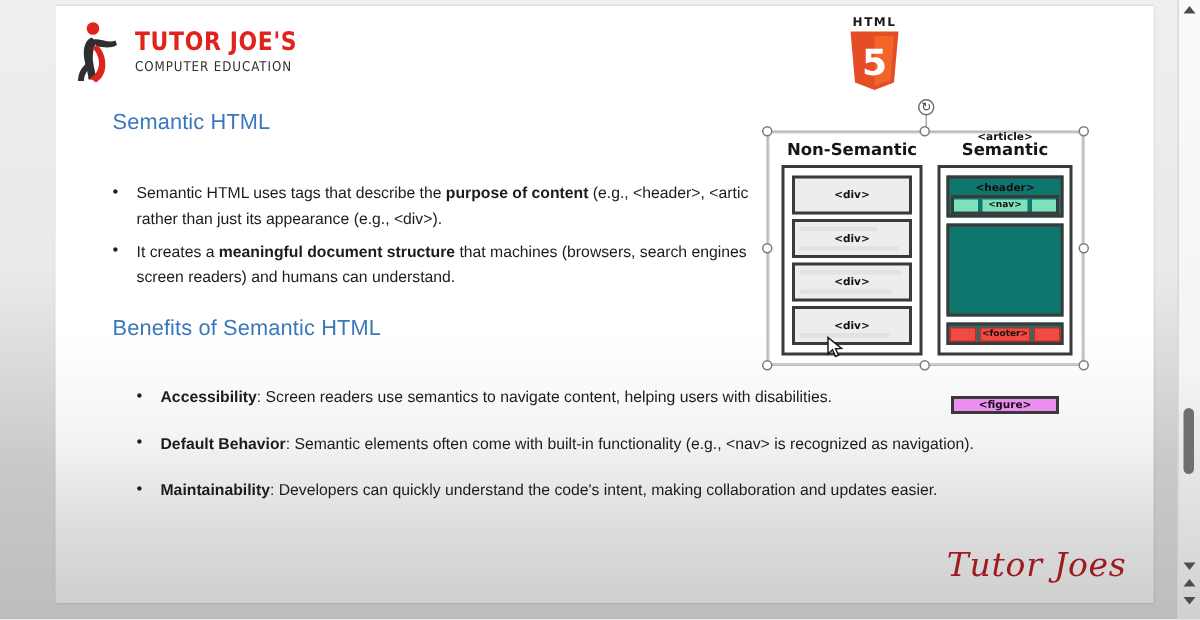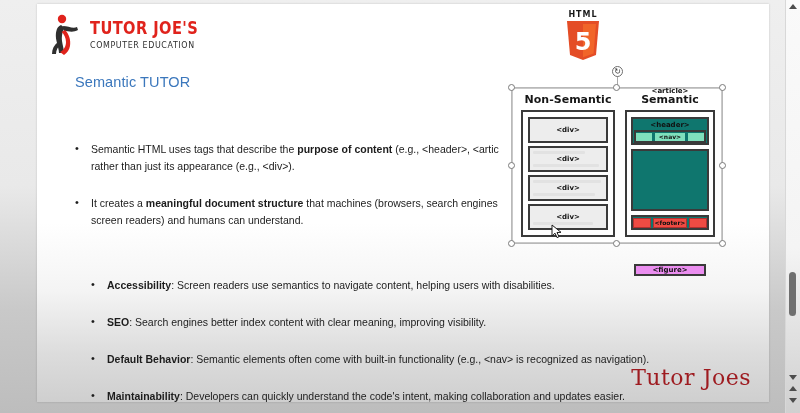--- a/index.html
+++ b/index.html
@@ -96,39 +96,39 @@
   }
   #list-semantic { left: 36px; top: 117px; width: 520px; }
   #list-benefits { left: 52px; top: 253px; width: 640px; }
 
   .bullets li {
     position: relative;
     padding-left: 18px;
     font-size: 10.5px;
     line-height: 17px;
     margin-bottom: 5px;
-    margin-top: 20px;
   }
   #list-benefits li { margin-bottom: 14px; }
   .bullets li::before {
     content: "\2022";
     position: absolute;
     left: 2px;
     top: -1px;
     font-size: 11px;
     color: #1c1c1c;
   }
   .bullets b { font-weight: bold; }
 
   
   #signature {
     position: absolute;
     right: 18px;
     bottom: 12px;
     font-family: "DejaVu Serif", serif;
+    font-style: italic;
     font-size: 22px;
     color: #9e1b20;
     letter-spacing: 0.5px;
   }
 
   
   #picture-object {
     position: absolute;
     left: 512px;
     top: 88px;
@@ -286,40 +286,38 @@
       <div class="html5-logo">
         <div class="html5-word">HTML</div>
         <svg width="36" height="42" viewBox="0 0 36 42">
           <path d="M2 1 L34 1 L31 35 L18 40 L5 35 Z" fill="#e44d26"></path>
           <path d="M18 4 L31 4 L28.6 33.5 L18 37.2 Z" fill="#f16529"></path>
           <text x="18" y="30" font-family="DejaVu Sans, sans-serif" font-size="24" font-weight="bold" fill="#ffffff" text-anchor="middle">5</text>
         </svg>
       </div>
     </div>
 
-    <div class="sec-title" id="title-semantic">Semantic TUTOR</div>
+    <div class="sec-title" id="title-semantic">Semantic HTML</div>
 
     <ul class="bullets" id="list-semantic">
       <li>
         <span>Semantic HTML uses tags that describe the </span><b>purpose of content</b><span> (e.g., &lt;header&gt;, &lt;artic</span><br>
         <span>rather than just its appearance (e.g., &lt;div&gt;).</span>
       </li>
       <li>
         <span>It creates a </span><b>meaningful document structure</b><span> that machines (browsers, search engines</span><br>
         <span>screen readers) and humans can understand.</span>
       </li>
     </ul>
 
+    <div class="sec-title" id="title-benefits">Benefits of Semantic HTML</div>
 
     <ul class="bullets" id="list-benefits">
       <li>
         <b>Accessibility</b><span>: Screen readers use semantics to navigate content, helping users with disabilities.</span>
-      </li>
-      <li>
-        <b>SEO</b><span>: Search engines better index content with clear meaning, improving visibility.</span>
       </li>
       <li>
         <b>Default Behavior</b><span>: Semantic elements often come with built-in functionality (e.g., &lt;nav&gt; is recognized as navigation).</span>
       </li>
       <li>
         <b>Maintainability</b><span>: Developers can quickly understand the code's intent, making collaboration and updates easier.</span>
       </li>
     </ul>
 
     <div id="signature">Tutor Joes</div>

